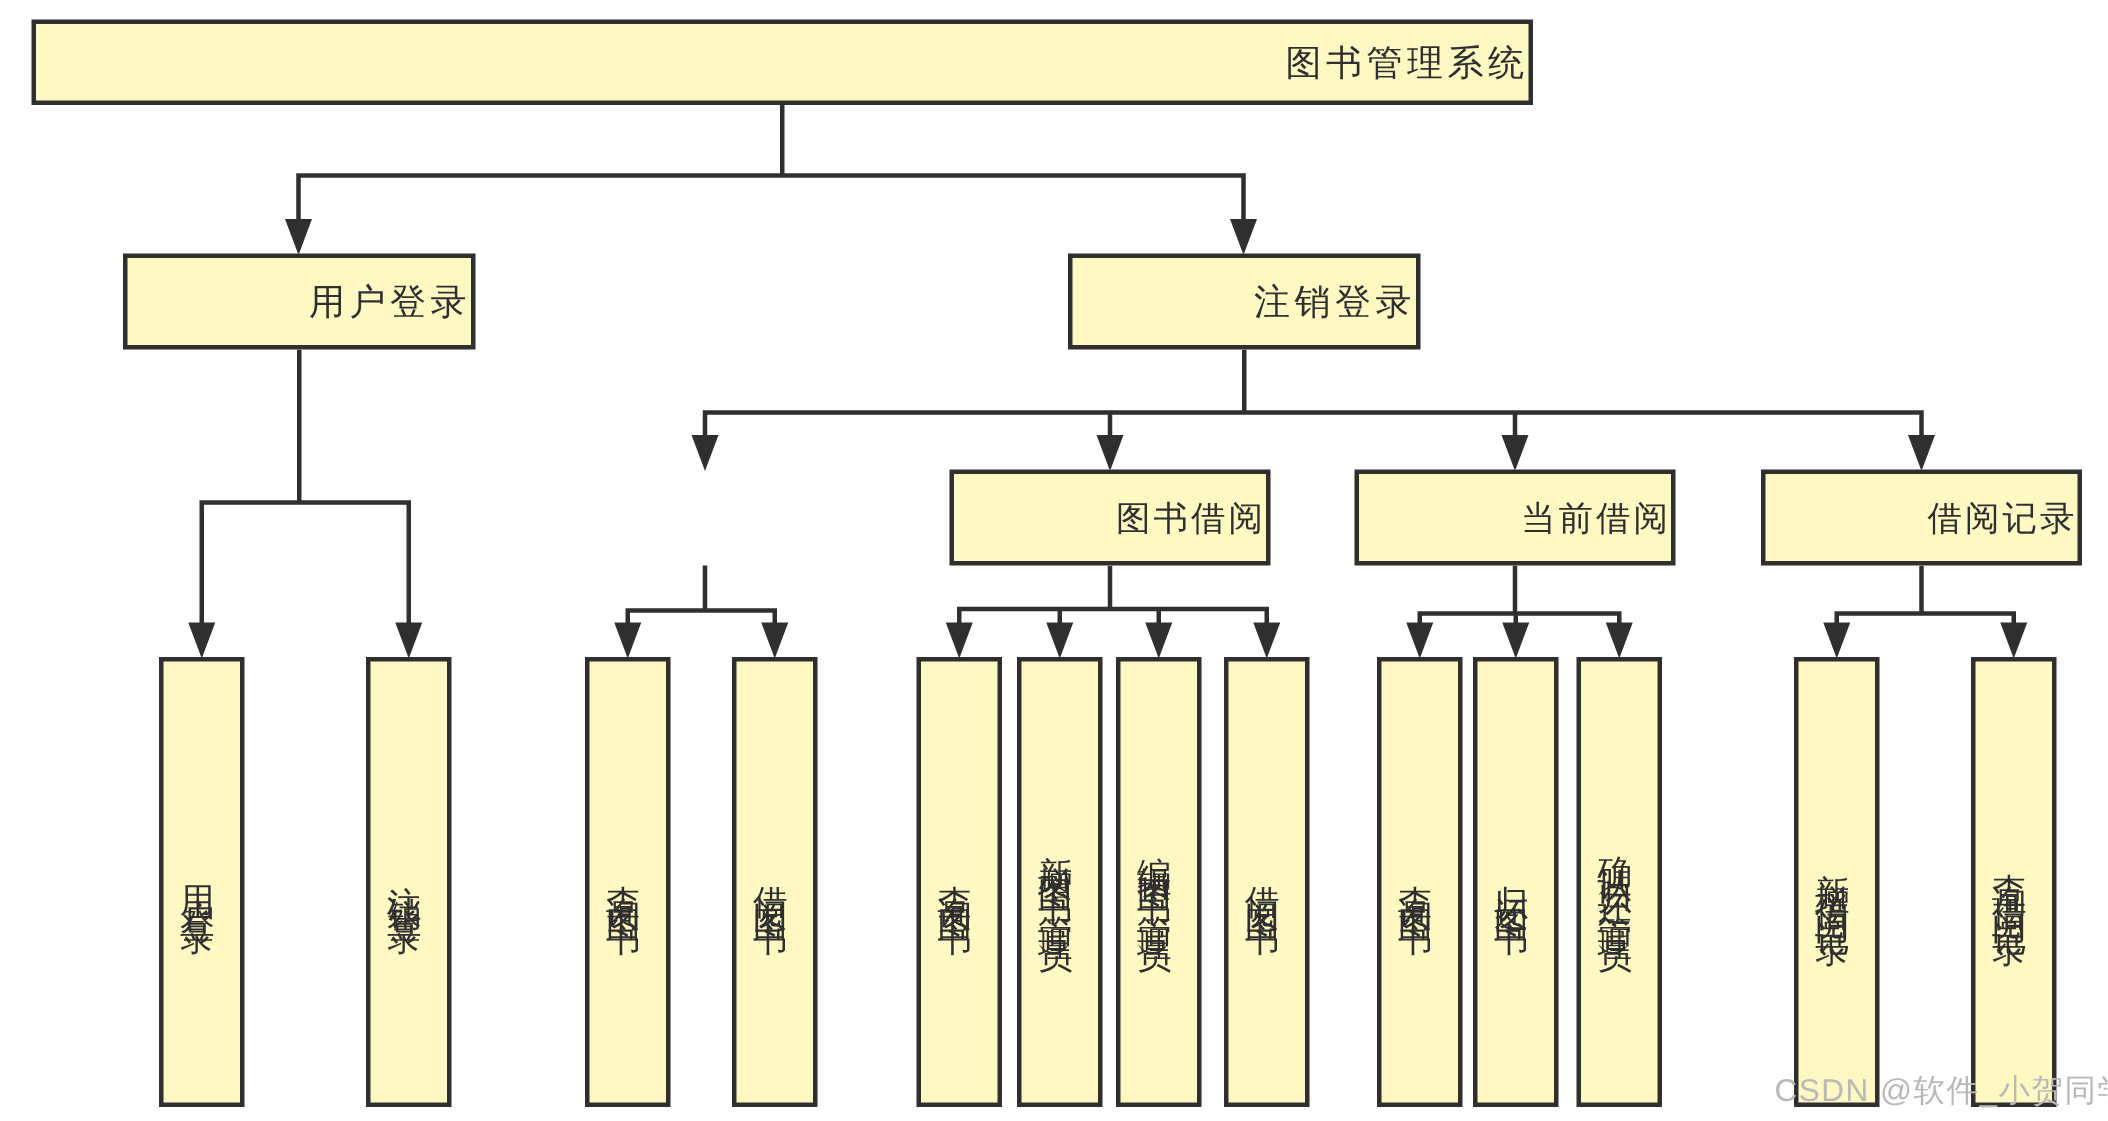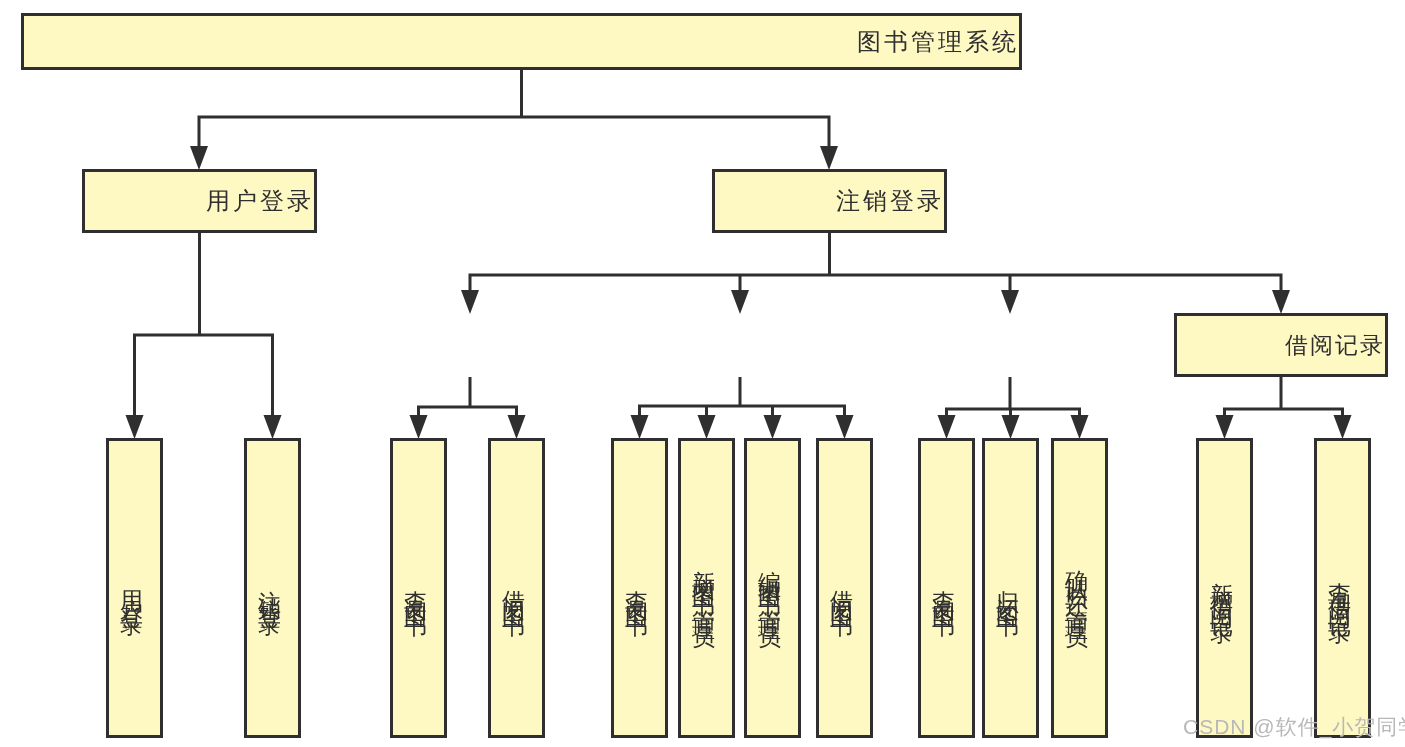--- a/index.html
+++ b/index.html
@@ -87,20 +87,26 @@
     <span>图书管理系统</span>
   </div>
 
   <div class="box l2" style="left:82px">
     <span>用户登录</span>
   </div>
   <div class="box l2" style="left:712px">
     <span>注销登录</span>
   </div>
 
+  <div class="box l3" style="left:633px">
+    <span>图书借阅</span>
+  </div>
+  <div class="box l3" style="left:903px">
+    <span>当前借阅</span>
+  </div>
   <div class="box l3" style="left:1174px">
     <span>借阅记录</span>
   </div>
 
   <div class="box leaf" style="left:106px">
     <span class="v">用户登录</span>
   </div>
   <div class="box leaf" style="left:244px">
     <span class="v">注销登录</span>
   </div>

